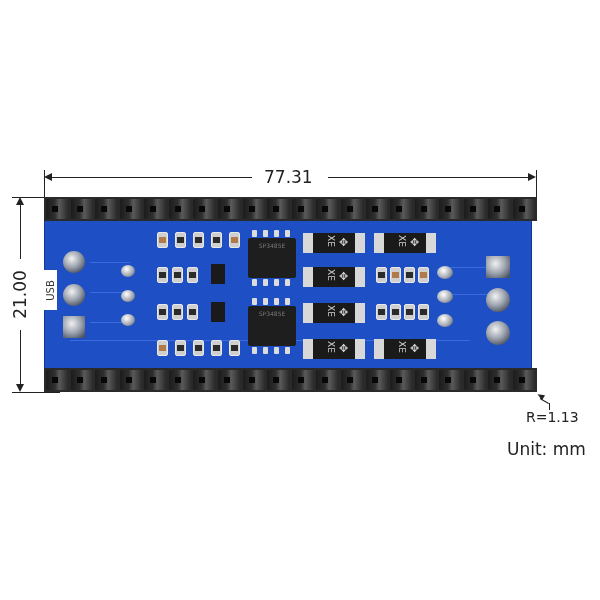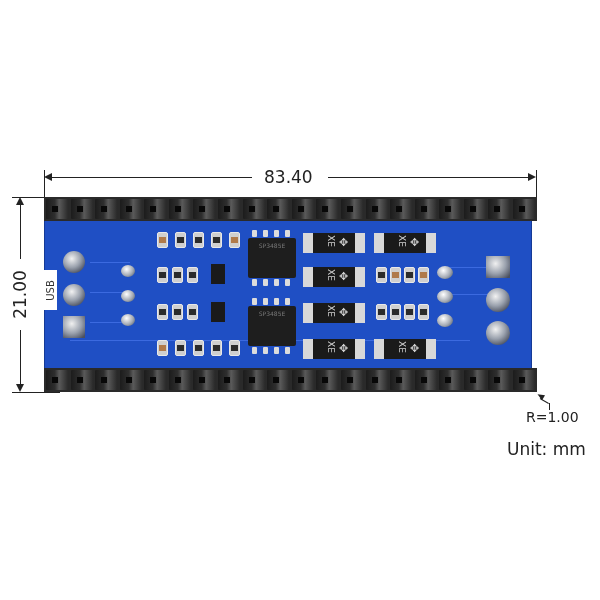--- a/index.html
+++ b/index.html
@@ -31,21 +31,21 @@
 </style>
 </head>
 <body>
 
 <div class="abs line" style="left:44px;top:170px;width:1px;height:28px;"></div>
 <div class="abs line" style="left:536px;top:170px;width:1px;height:28px;"></div>
 <div class="abs line" style="left:46px;top:177px;width:206px;height:1px;"></div>
 <div class="abs line" style="left:328px;top:177px;width:206px;height:1px;"></div>
 <div class="abs" style="left:44px;top:173px;width:0;height:0;border-top:4px solid transparent;border-bottom:4px solid transparent;border-right:8px solid #222;"></div>
 <div class="abs" style="left:528px;top:173px;width:0;height:0;border-top:4px solid transparent;border-bottom:4px solid transparent;border-left:8px solid #222;"></div>
-<div class="abs dimtext" style="left:264px;top:169px;">83.40</div>
+<div class="abs dimtext" style="left:264px;top:169px;">77.31</div>
 
 <div class="abs line" style="left:12px;top:197px;width:48px;height:1px;"></div>
 <div class="abs line" style="left:12px;top:392px;width:48px;height:1px;"></div>
 <div class="abs line" style="left:20px;top:199px;width:1px;height:60px;"></div>
 <div class="abs line" style="left:20px;top:330px;width:1px;height:60px;"></div>
 <div class="abs" style="left:16px;top:197px;width:0;height:0;border-left:4px solid transparent;border-right:4px solid transparent;border-bottom:8px solid #222;"></div>
 <div class="abs" style="left:16px;top:384px;width:0;height:0;border-left:4px solid transparent;border-right:4px solid transparent;border-top:8px solid #222;"></div>
 <div class="abs dimtext" style="left:-4px;top:286px;transform:rotate(-90deg);">21.00</div>
 
 <div class="pcb" style="left:44px;top:218px;width:488px;height:152px;"></div>
@@ -209,14 +209,14 @@
 <div class="smallpad" style="left:437px;top:266px;width:16px;height:13px;"></div>
 <div class="smallpad" style="left:437px;top:290px;width:16px;height:13px;"></div>
 <div class="smallpad" style="left:437px;top:314px;width:16px;height:13px;"></div>
 <div class="pad-square" style="left:486px;top:256px;width:24px;height:22px;"></div>
 <div class="pad-round" style="left:486px;top:288px;width:24px;height:24px;"></div>
 <div class="pad-round" style="left:486px;top:321px;width:24px;height:24px;"></div>
 
 <div class="abs line" style="left:540px;top:398px;width:10px;height:1px;transform:rotate(30deg);transform-origin:left;"></div>
 <div class="abs line" style="left:549px;top:403px;width:1px;height:7px;"></div>
 <div class="abs" style="left:537px;top:393px;width:0;height:0;border-top:3px solid transparent;border-bottom:3px solid transparent;border-right:7px solid #222;transform:rotate(30deg);"></div>
-<div class="abs dimtext" style="left:526px;top:410px;font-size:14px;">R=1.00</div>
+<div class="abs dimtext" style="left:526px;top:410px;font-size:14px;">R=1.13</div>
 <div class="abs dimtext" style="left:507px;top:441px;font-size:17px;">Unit: mm</div>
 
 </body></html>

